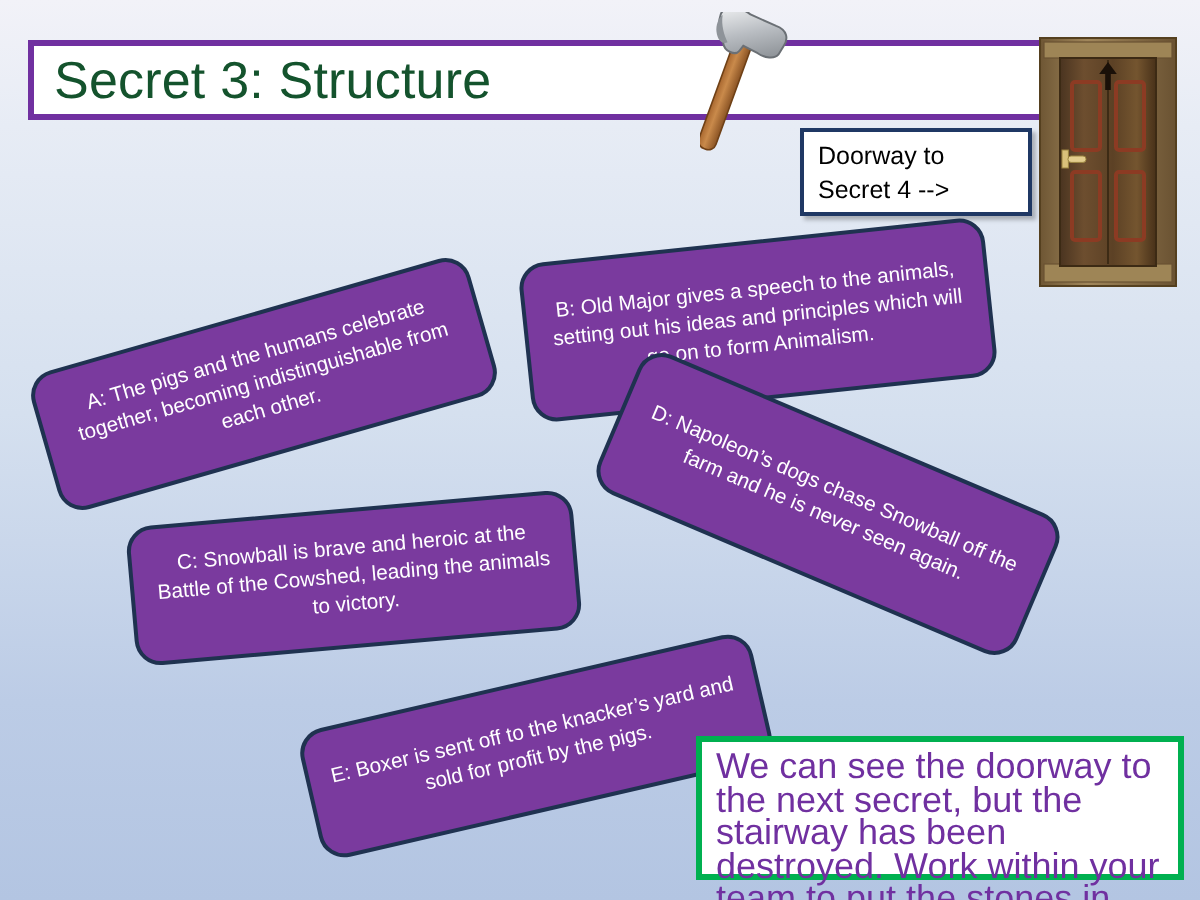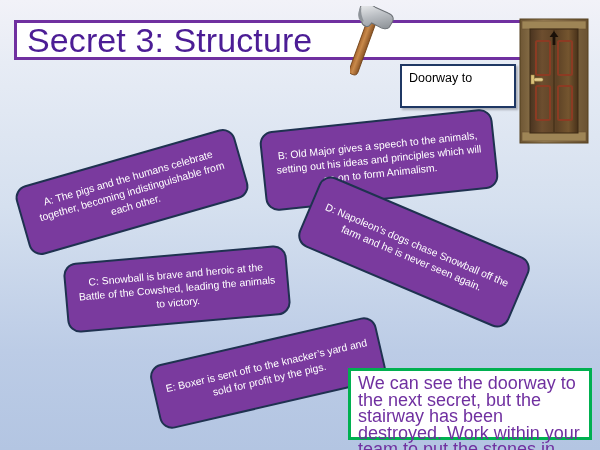--- a/index.html
+++ b/index.html
@@ -26,22 +26,22 @@
     top: 20px;
     width: 512px;
     height: 40px;
     background: #ffffff;
     border: 3px solid #7030A0;
     box-sizing: border-box;
     display: flex;
     align-items: center;
   }
   #title-text {
-    font-size: 34px;
-    color: #4c1d95;
+    font-size: 26px;
+    color: #14532d;
     padding-left: 10px;
     letter-spacing: 0.1px;
     white-space: nowrap;
     font-weight: 400;
   }
 
   
   #hammer {
     position: absolute;
     left: 350px;
@@ -168,20 +168,21 @@
 
       <g transform="rotate(20 22 16)">
         <path d="M6 6 C6 1, 14 -1, 20 1 L34 2 C40 2, 42 6, 41 10 L40 15 C39 18, 34 19, 30 18 L22 17 L21 20 C20 23, 14 23, 12 19 C9 15, 6 11, 6 6 Z" fill="url(#hheadg)" stroke="#6b7075" stroke-width="1"></path>
         <path d="M7 6 C8 11, 11 15, 14 18 C12 20, 9 19, 7 15 C5.5 12, 5.5 8, 7 6 Z" fill="#8e9399"></path>
       </g>
     </svg>
   </div>
 
   <div id="doorway-box">
     <div class="line">Doorway to</div>
+    <div class="line">Secret 4 --&gt;</div>
   </div>
 
   <div id="door">
     <svg viewBox="0 0 70 126" width="70" height="126" aria-hidden="true">
       <defs>
         <linearGradient id="frameg" x1="0" y1="0" x2="1" y2="0">
           <stop offset="0%" stop-color="#6e5634"></stop>
           <stop offset="35%" stop-color="#a1875b"></stop>
           <stop offset="100%" stop-color="#6a5232"></stop>
         </linearGradient>

